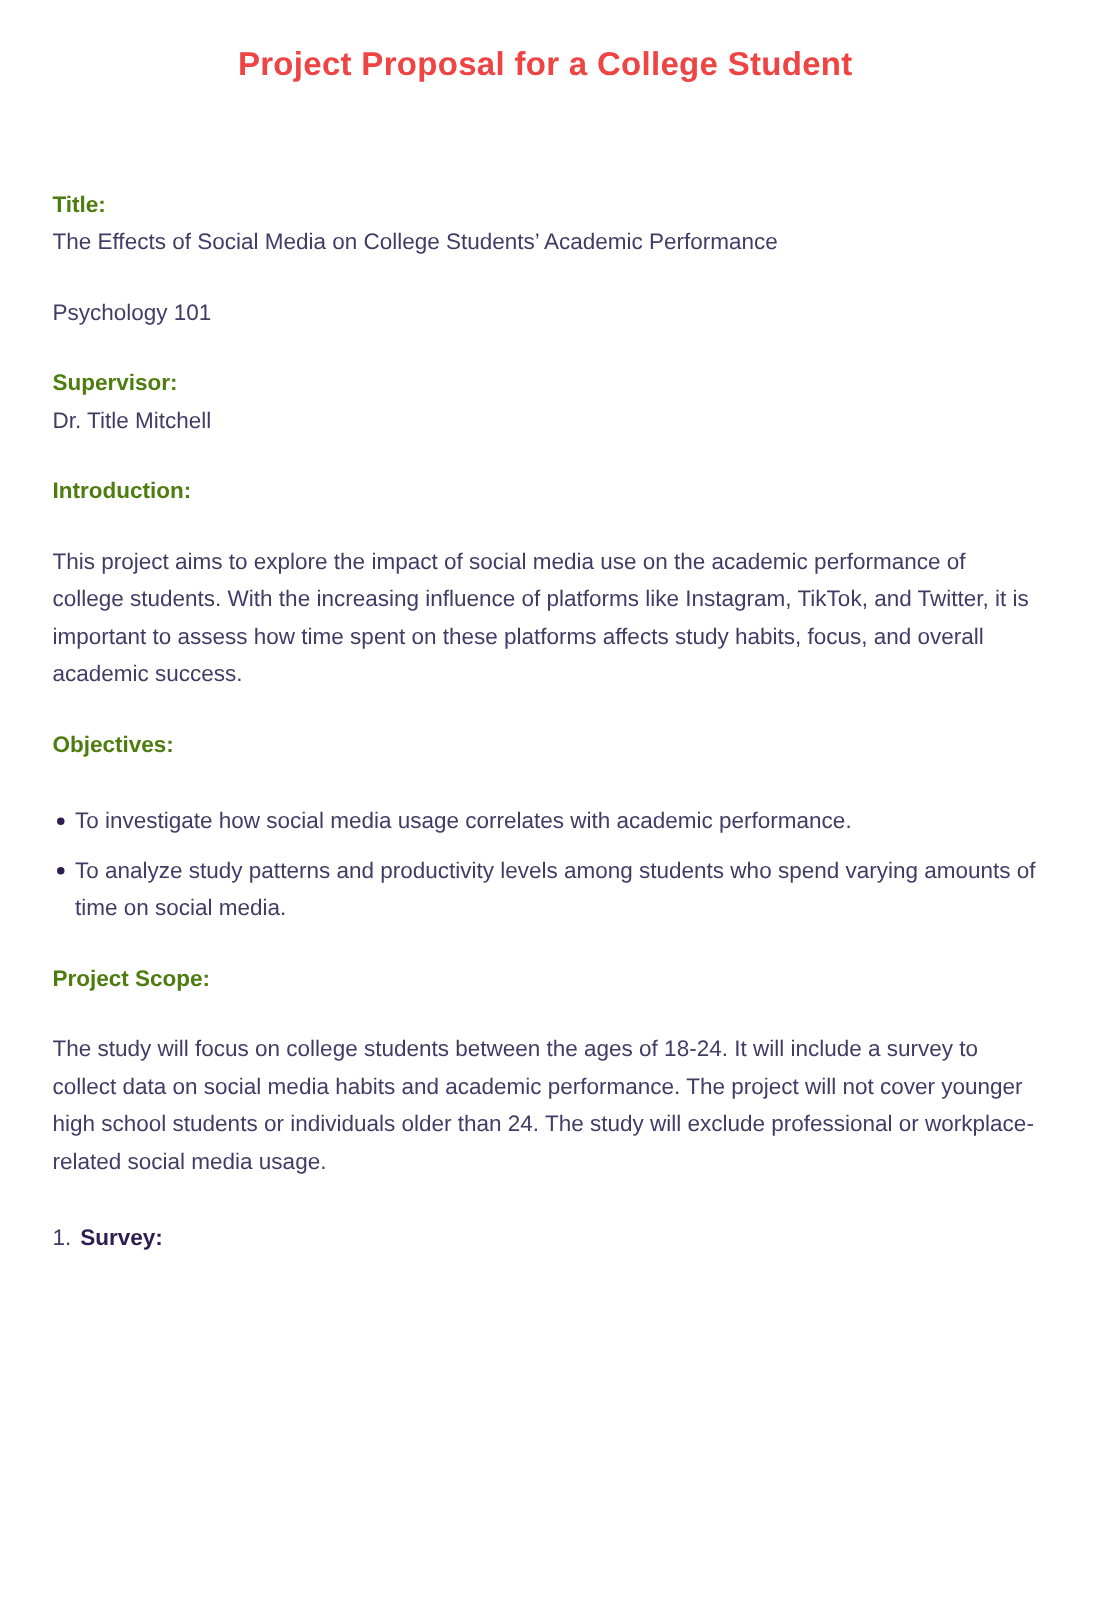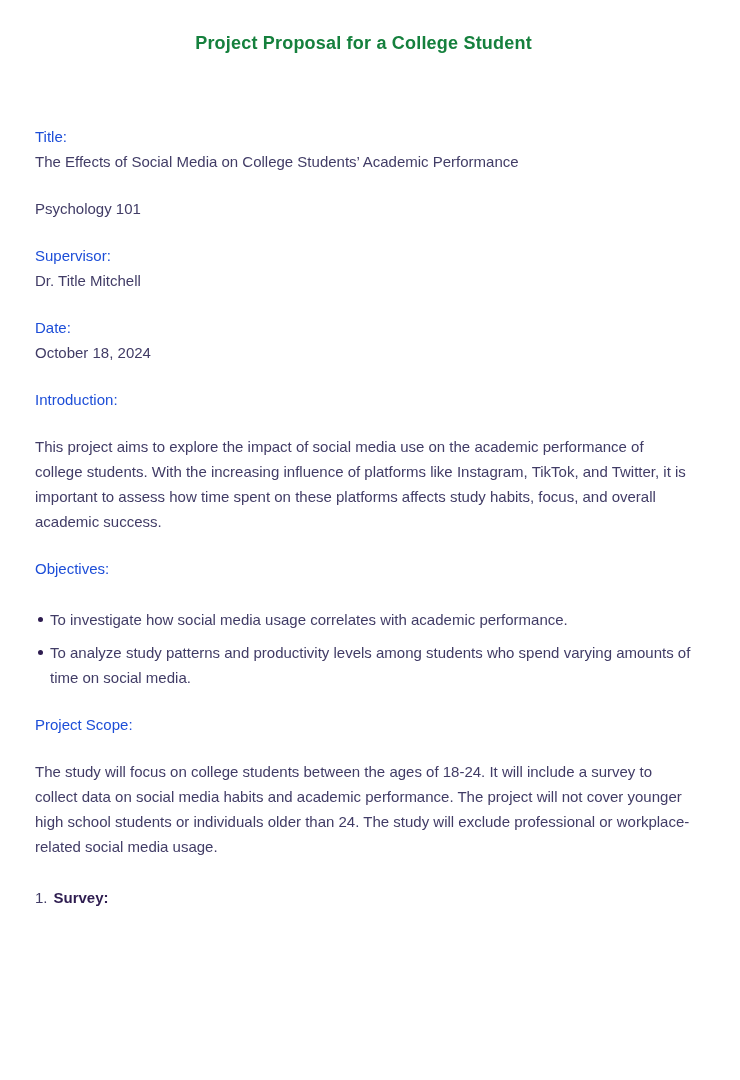--- a/index.html
+++ b/index.html
@@ -18,33 +18,33 @@
   .page {
     box-sizing: border-box;
     width: 740px;
     min-height: 1080px;
     padding: 30px 48px 24px 35px;
     background: #ffffff;
   }
   .doc-title {
     margin: 0 0 68px 0;
     text-align: center;
-    font-size: 18px;
+    font-size: 22px;
     font-weight: 700;
     line-height: 26px;
-    color: #15803d;
+    color: #ef4444;
     letter-spacing: 0.2px;
   }
   .field {
     margin: 0 0 22px 0;
   }
   .label {
     margin: 0;
-    font-weight: 400;
-    color: #1d4ed8;
+    font-weight: 700;
+    color: #4d7c0f;
   }
   .value {
     margin: 0;
   }
   .section {
     margin: 0 0 22px 0;
   }
   .section .label {
     margin: 0 0 22px 0;
   }
@@ -106,24 +106,20 @@
 
   <div class="field">
     <p class="value">Psychology 101</p>
   </div>
 
   <div class="field">
     <p class="label">Supervisor:</p>
     <p class="value">Dr. Title Mitchell</p>
   </div>
 
-  <div class="field">
-    <p class="label">Date:</p>
-    <p class="value">October 18, 2024</p>
-  </div>
 
   <div class="section">
     <p class="label">Introduction:</p>
     <p class="para">This project aims to explore the impact of social media use on the academic performance of college students. With the increasing influence of platforms like Instagram, TikTok, and Twitter, it is important to assess how time spent on these platforms affects study habits, focus, and overall academic success.</p>
   </div>
 
   <div class="section tight">
     <p class="label">Objectives:</p>
     <ul class="bullets">
       <li>To investigate how social media usage correlates with academic performance.</li>

